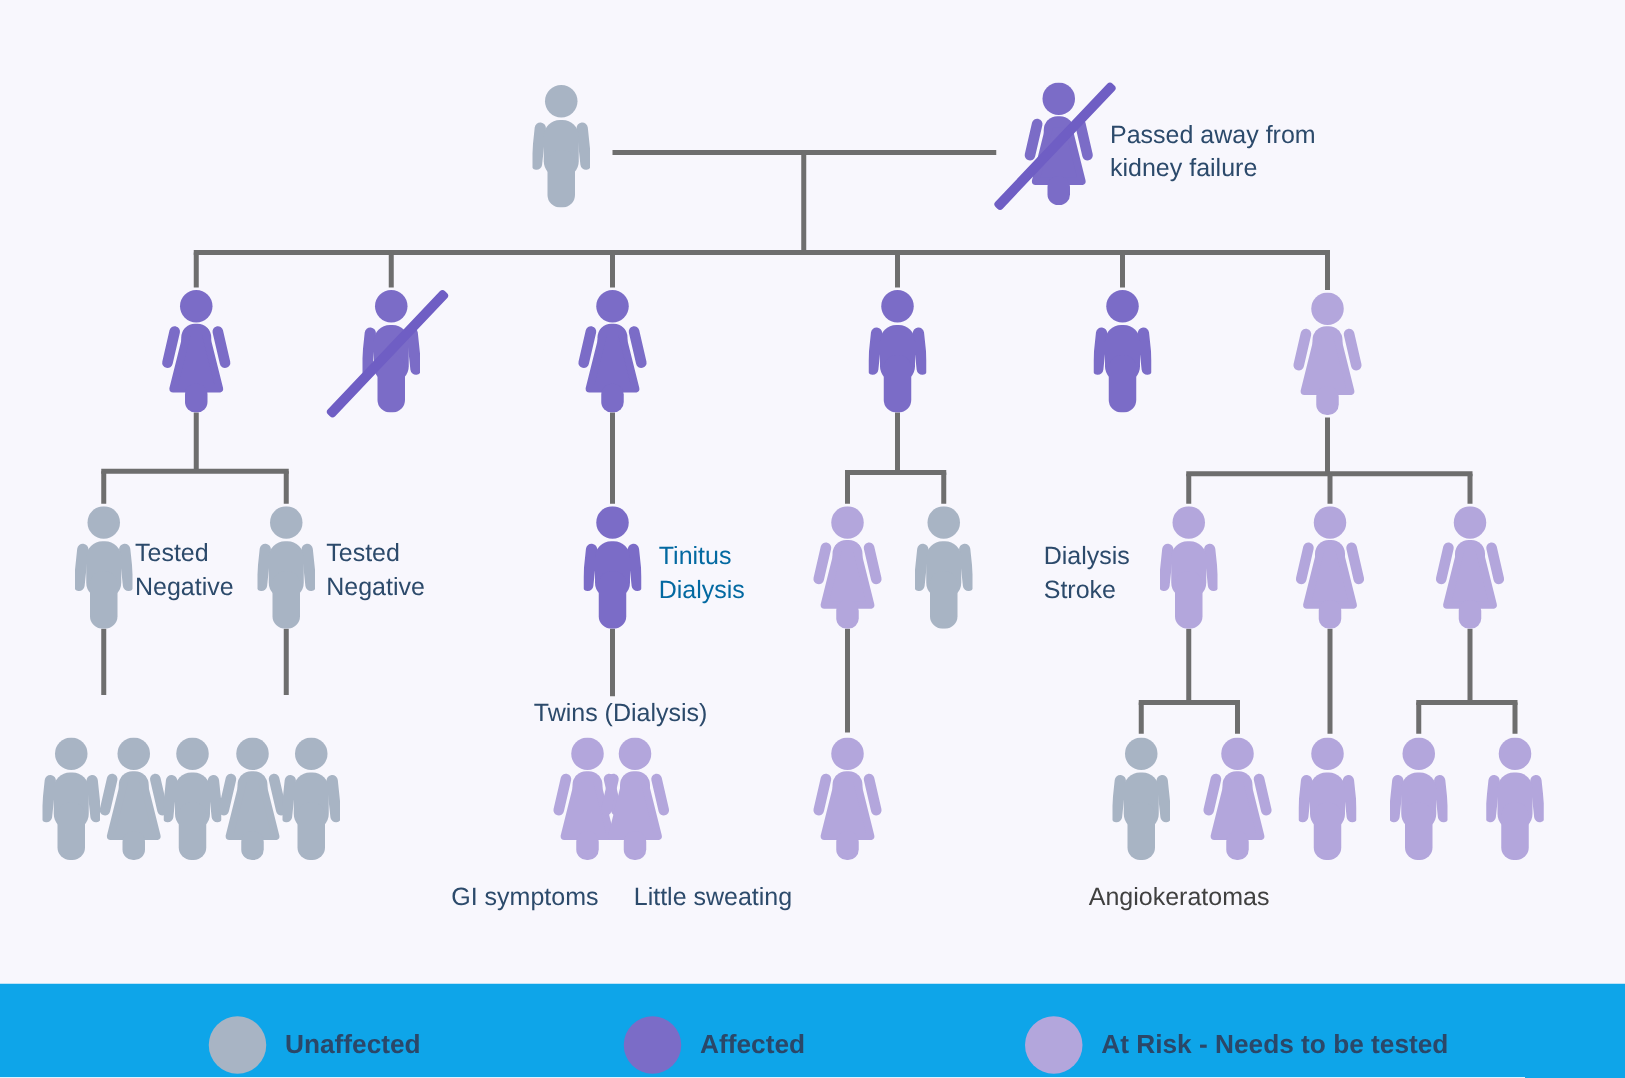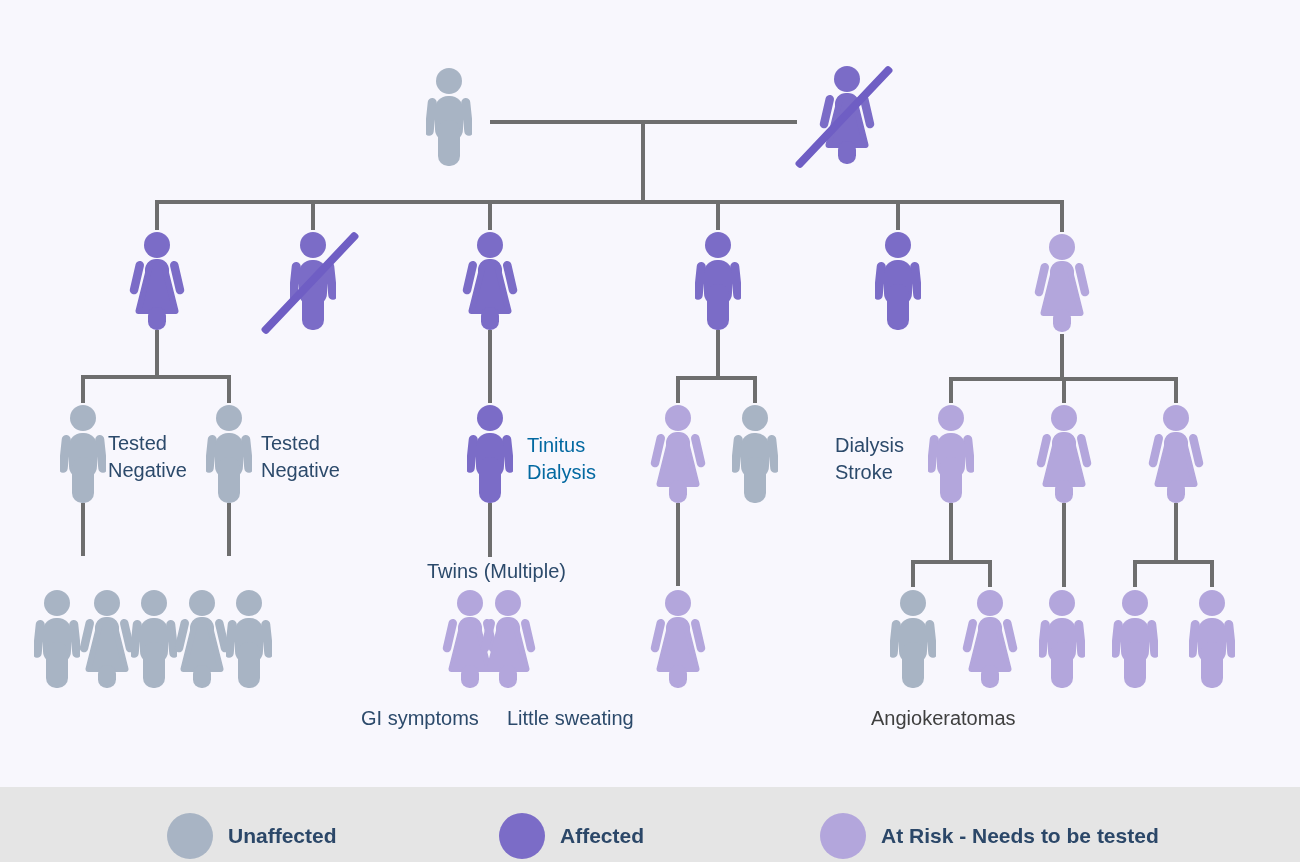--- a/index.html
+++ b/index.html
@@ -342,35 +342,37 @@
         <svg width="46" height="98" viewBox="0 0 46 98" xmlns="http://www.w3.org/2000/svg">
           <circle cx="23" cy="13" r="13" fill="#b3a6dc"></circle>
           <rect x="2" y="30" width="9" height="38" rx="4.5" fill="#b3a6dc" transform="rotate(6 6.5 32)"></rect>
           <rect x="35" y="30" width="9" height="38" rx="4.5" fill="#b3a6dc" transform="rotate(-6 39.5 32)"></rect>
           <rect x="9" y="28" width="28" height="46" rx="13" fill="#b3a6dc"></rect>
           <rect x="12" y="52" width="22" height="46" rx="10" fill="#b3a6dc"></rect>
         </svg>
       </div>
     </div>
   <div class="layer" id="labels-layer">
+      <div class="label" style="left: 888px; top: 95px; color: rgb(44, 74, 107);">Passed away from
+kidney failure</div>
       <div class="label" style="left: 108px; top: 430px; color: rgb(44, 74, 107);">Tested
 Negative</div>
       <div class="label" style="left: 261px; top: 430px; color: rgb(44, 74, 107);">Tested
 Negative</div>
       <div class="label" style="left: 527px; top: 432px; color: #0369a1;">Tinitus
 Dialysis</div>
       <div class="label" style="left: 835px; top: 432px; color: rgb(44, 74, 107);">Dialysis
 Stroke</div>
-      <div class="label" style="left: 427px; top: 558px; color: rgb(44, 74, 107);">Twins (Multiple)</div>
+      <div class="label" style="left: 427px; top: 558px; color: rgb(44, 74, 107);">Twins (Dialysis)</div>
       <div class="label" style="left: 361px; top: 705px; color: rgb(44, 74, 107);">GI symptoms</div>
       <div class="label" style="left: 507px; top: 705px; color: rgb(44, 74, 107);">Little sweating</div>
       <div class="label" style="left: 871px; top: 705px; color: #404040;">Angiokeratomas</div>
     </div>
 
-  <div id="legend-bar" style="background: #e5e5e5;">
+  <div id="legend-bar" style="background: #0ea5e9;">
     <div class="legend-item">
       <span class="legend-dot" style="background: rgb(168, 180, 196);"></span>
       <span class="legend-label" style="color: rgb(43, 71, 104);">Unaffected</span>
     </div>
     <div class="legend-item">
       <span class="legend-dot" style="background: rgb(123, 108, 199);"></span>
       <span class="legend-label" style="color: rgb(43, 71, 104);">Affected</span>
     </div>
     <div class="legend-item">
       <span class="legend-dot" style="background: rgb(179, 166, 220);"></span>

